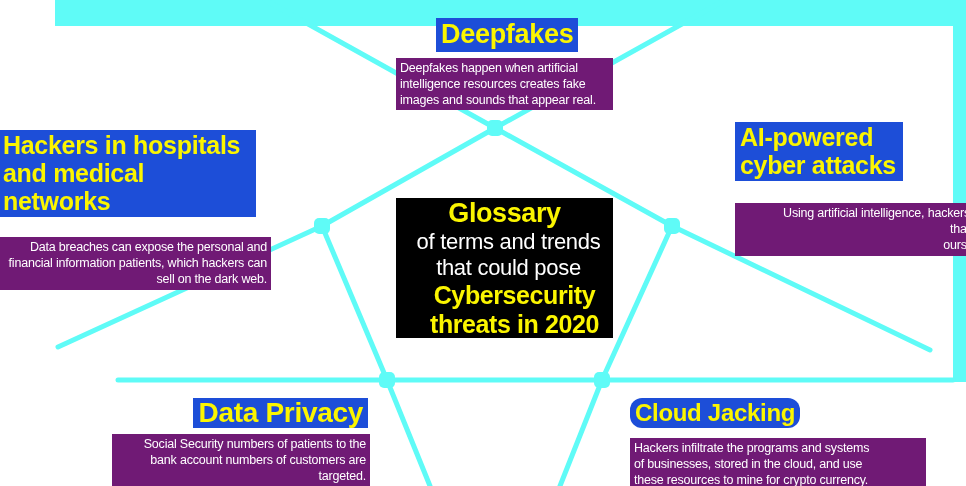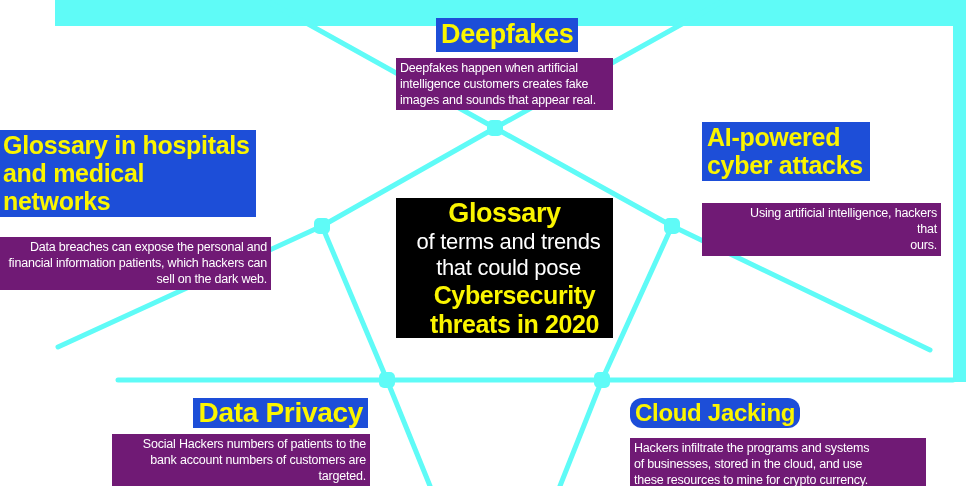--- a/index.html
+++ b/index.html
@@ -60,21 +60,21 @@
   
   #b-deepfakes{left:396px;top:18px;width:217px;}
   #b-deepfakes .heading{font-size:27px;line-height:31px;margin-left:40px;}
   #b-deepfakes .body{width:209px;margin-top:6px;height:47px;white-space:nowrap;}
   #b-deepfakes .body span{display:block;}
 
   #b-breaches{left:-2px;top:130px;width:268px;}
   #b-breaches .heading{display:block;width:258px;box-sizing:border-box;}
   #b-breaches .body{margin-top:20px;width:265px;text-align:right;}
 
-  #b-ai{left:702px;top:122px;width:231px;}
+  #b-ai{left:735px;top:122px;width:231px;}
   #b-ai .heading{display:block;width:168px;box-sizing:border-box;}
   #b-ai .body{margin-top:22px;width:231px;text-align:right;white-space:nowrap;height:48px;}
   #b-ai .body span{display:block;}
 
   #b-privacy{left:112px;top:398px;width:256px;text-align:right;}
   #b-privacy .heading{font-size:28px;line-height:27px;}
   #b-privacy .body{margin-top:6px;width:250px;text-align:right;}
 
   #b-cloud{left:630px;top:398px;width:290px;}
   #b-cloud .heading{font-size:24px;line-height:27px;border-radius:12px;}
@@ -124,48 +124,48 @@
     <span class="g-line g-white">of terms and trends</span>
     <span class="g-line g-white">that could pose</span>
     <span class="g-line g-yellow g-big">Cybersecurity</span>
     <span class="g-line g-yellow g-big">threats in 2020</span>
   </div>
 
   <div class="block" id="b-deepfakes">
     <div class="heading">Deepfakes</div>
     <div class="body">
       <span>Deepfakes happen when artificial</span>
-      <span>intelligence customers creates fake</span>
+      <span>intelligence resources creates fake</span>
       <span>images and sounds that appear real.</span>
     </div>
   </div>
 
   <div class="block" id="b-breaches">
     <div class="heading two-line">
-      <span>Glossary in hospitals</span><br>
+      <span>Hackers in hospitals</span><br>
       <span>and medical networks</span>
     </div>
     <div class="body">Data breaches can expose the personal and financial information patients, which hackers can sell on the dark web.</div>
   </div>
 
   <div class="block" id="b-ai">
     <div class="heading two-line">
       <span>AI-powered</span><br>
       <span>cyber attacks</span>
     </div>
     <div class="body">
       <span>Using artificial intelligence, hackers</span>
       <span>that</span>
       <span>ours.</span>
     </div>
   </div>
 
   <div class="block" id="b-privacy">
     <div class="heading">Data Privacy</div>
-    <div class="body">Social Hackers numbers of patients to the bank account numbers of customers are targeted.</div>
+    <div class="body">Social Security numbers of patients to the bank account numbers of customers are targeted.</div>
   </div>
 
   <div class="block" id="b-cloud">
     <div class="heading">Cloud Jacking</div>
     <div class="body">
       <span>Hackers infiltrate the programs and systems</span>
       <span>of businesses, stored in the cloud, and use</span>
       <span>these resources to mine for crypto currency.</span>
     </div>
   </div>

